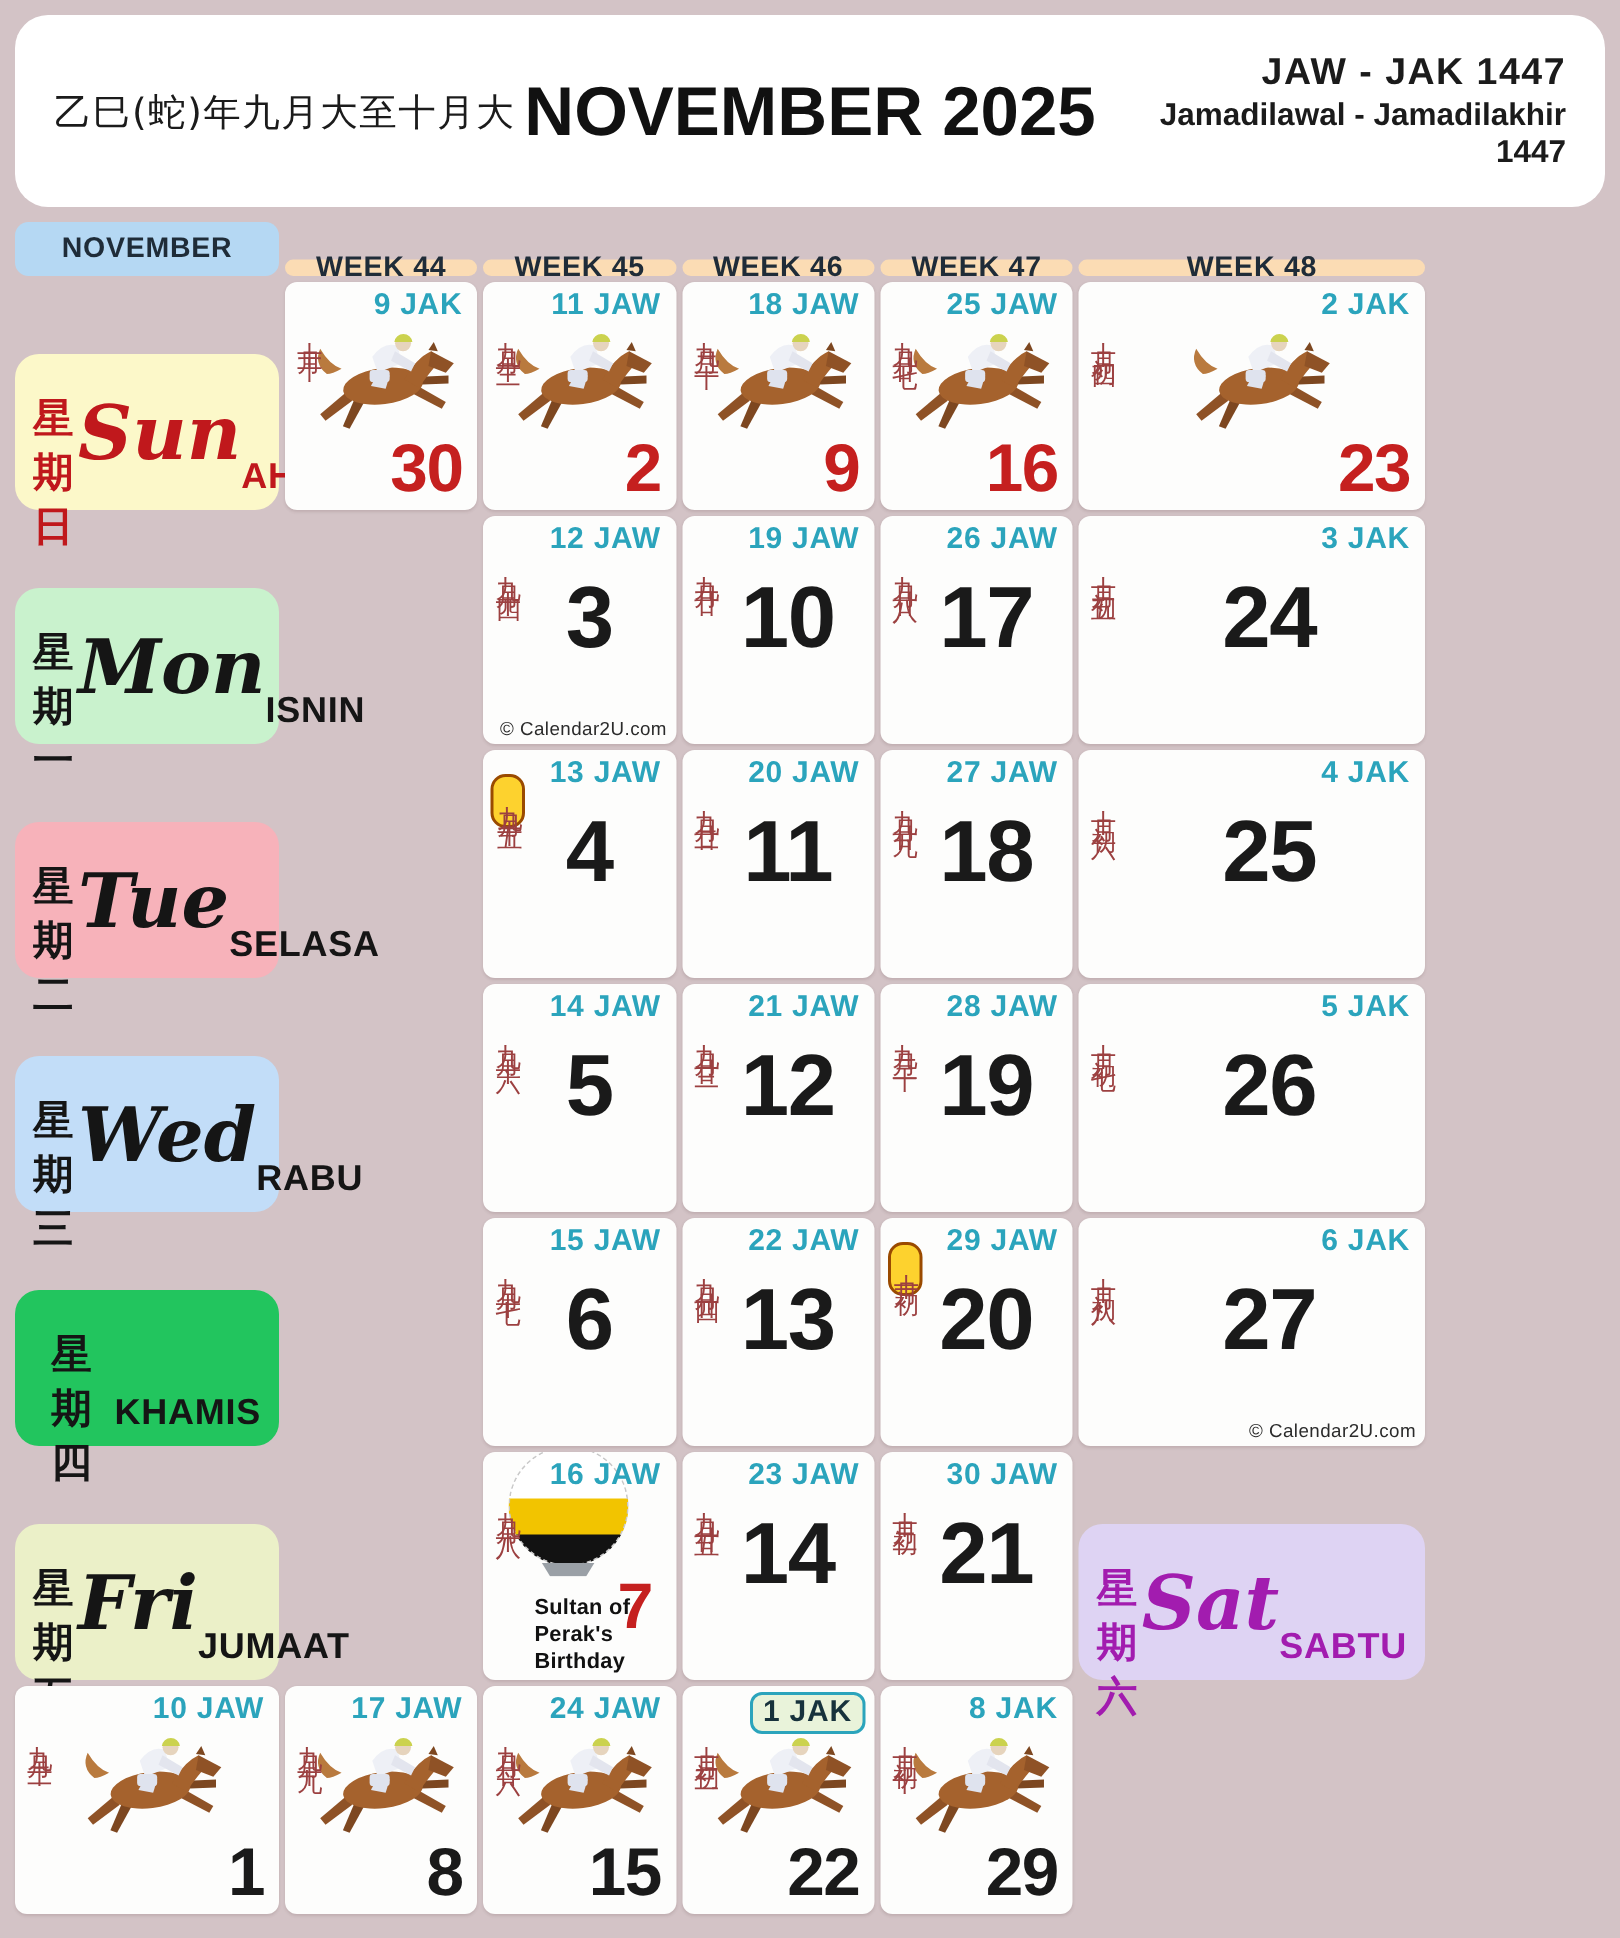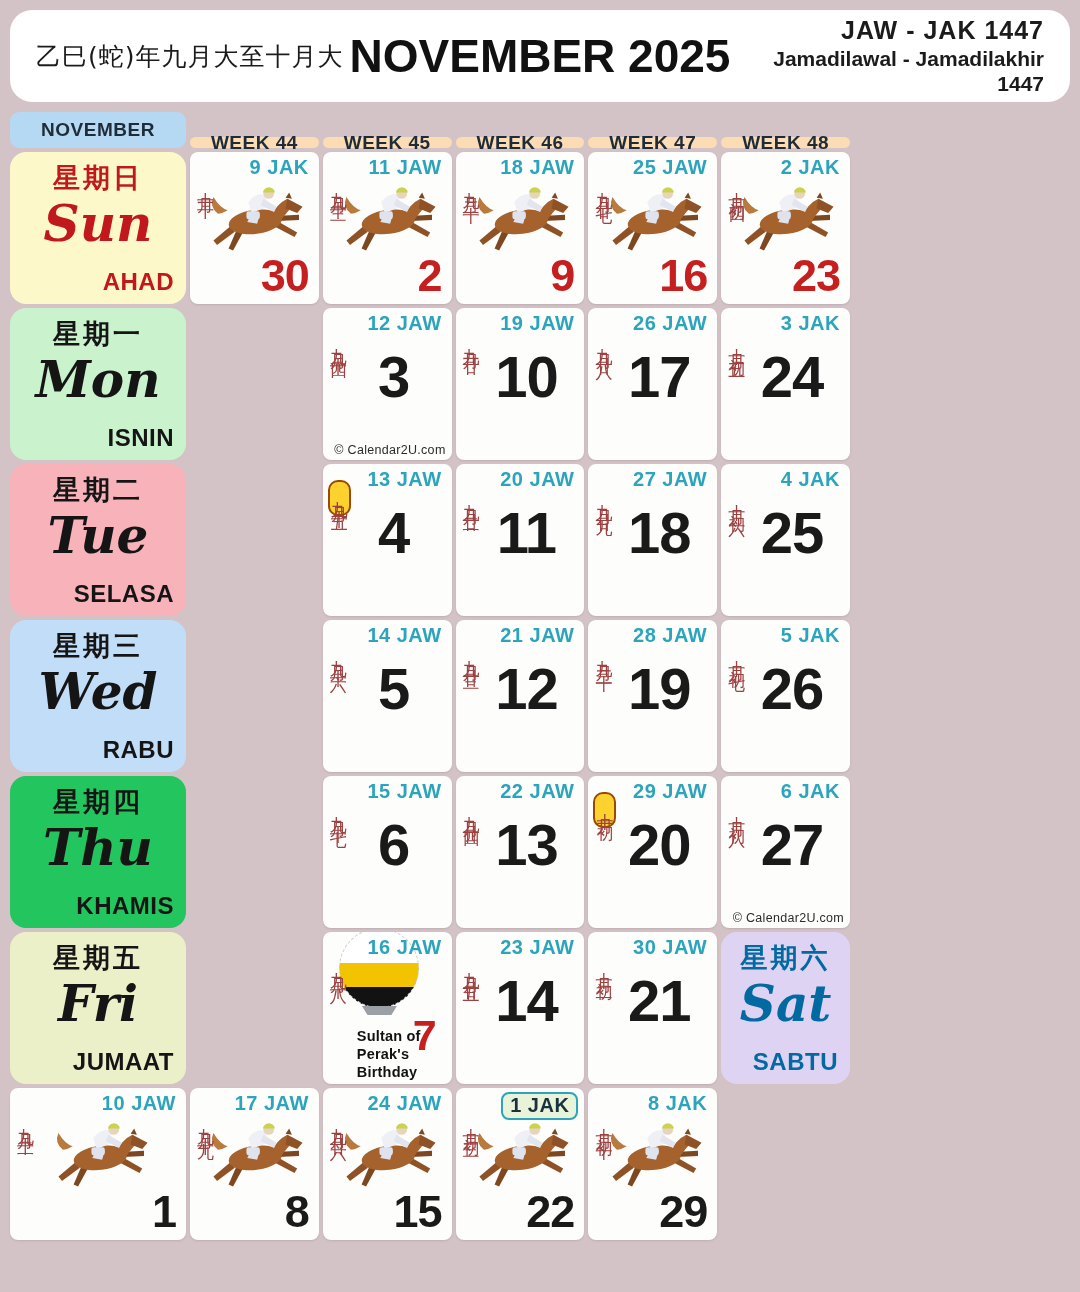--- a/index.html
+++ b/index.html
@@ -5,49 +5,49 @@
   html,body{margin:0;padding:0;}
   body{
     width:1080px;height:1292px;overflow:hidden;
     background:var(--page-bg,#d3c3c6);
     font-family:"Liberation Sans", sans-serif;
     -webkit-font-smoothing:antialiased;
   }
   .page{padding:10px;}
   
   .top-panel{
-    position:relative;height:92px;background:var(--panel-bg,#fff);
+    position:relative;height:128px;background:var(--panel-bg,#fff);
     border-radius:22px;display:flex;align-items:center;
     padding:0 26px;box-sizing:border-box;margin-bottom:10px;
   }
   .zh-year{font-size:25px;color:#1b1b1b;letter-spacing:1px;font-family:"DejaVu Sans",sans-serif;}
   .title{
     position:absolute;left:50%;top:50%;transform:translate(-50%,-50%);
     font-size:46px;font-weight:bold;letter-spacing:0;color:#111;white-space:nowrap;
   }
   .hijri-block{margin-left:auto;text-align:right;line-height:1.22;color:#1b1b1b;}
   .hijri-short{font-size:25px;font-weight:600;letter-spacing:1px;}
   .hijri-months{font-size:21px;font-weight:600;}
   .hijri-year{font-size:21px;font-weight:600;}
   
   .grid{
-    display:grid;width:840px;
+    display:grid;width:940px;
     grid-template-columns:176px repeat(5,1fr);
     grid-template-rows:36px repeat(7,152px);
     gap:4px;
   }
   .tab{
     border-radius:9px;display:flex;align-items:center;justify-content:center;
     font-size:19px;font-weight:600;color:#1f2c38;letter-spacing:.5px;
   }
   .month-tab{background:var(--month-tab-bg,#b5d8f3);}
   .week-tab{background:var(--week-tab-bg,#fbdcb4);margin-top:25px;}
   .daylabel{
-    border-radius:16px;display:flex;flex-direction:column;
-    padding:8px 12px 8px;box-sizing:border-box;
+    border-radius:16px;display:flex;flex-direction:row;
+    padding:25px 12px 8px;box-sizing:border-box;margin-top:48px;
   }
   .daylabel .zh{font-size:27px;font-weight:bold;text-align:center;font-family:"DejaVu Sans",sans-serif;letter-spacing:3px;}
   .daylabel .en{
     font-size:50px;font-weight:bold;font-style:italic;text-align:center;
     font-family:"DejaVu Serif", serif;margin-top:-2px;
   }
   .daylabel .ms{font-size:24px;font-weight:600;align-self:flex-end;margin-top:auto;letter-spacing:.5px;}
   .cell{
     position:relative;background:var(--cell-bg,#fdfdfc);border-radius:8px;
     box-shadow:0 1px 2px rgba(90,60,60,.15);overflow:hidden;padding-left:40px;
@@ -312,21 +312,20 @@
         <span class="lunar">九月三十</span>
         <span class="day">19</span>
       </div>
       <div class="cell">
         <span class="hijri">5 JAK</span>
         <span class="lunar">十月初七</span>
         <span class="day">26</span>
       </div>
       <div class="daylabel" style="background: #22c55e; color: rgb(21, 21, 21);">
         <span class="zh">星期四</span>
-        <span class="en">Thu</span>
         <span class="ms">KHAMIS</span>
       </div>
       <div class="cell empty"></div>
       <div class="cell">
         <span class="hijri">15 JAW</span>
         <span class="lunar">九月十七</span>
         <span class="day">6</span>
       </div>
       <div class="cell">
         <span class="hijri">22 JAW</span>
@@ -363,21 +362,21 @@
       <div class="cell">
         <span class="hijri">23 JAW</span>
         <span class="lunar">九月廿五</span>
         <span class="day">14</span>
       </div>
       <div class="cell">
         <span class="hijri">30 JAW</span>
         <span class="lunar">十月初二</span>
         <span class="day">21</span>
       </div>
-      <div class="daylabel" style="background: rgb(222, 211, 243); color: #0369a1;">
+      <div class="daylabel" style="background: rgb(222, 211, 243); color: #a21caf;">
         <span class="zh">星期六</span>
         <span class="en">Sat</span>
         <span class="ms">SABTU</span>
       </div>
       <div class="cell">
         <span class="hijri">10 JAW</span>
         <span class="lunar">九月十二</span>
         <span class="horse"><svg width="98" height="72" viewBox="0 0 110 80" aria-hidden="true">
             <path d="M10 32 Q0 24 5 13 Q12 25 21 28 Q14 32 10 32 Z" fill="#b97a3e"></path>
             <path d="M24 46 L5 62 L9 67 L29 52 Z" fill="#8f5226"></path>

